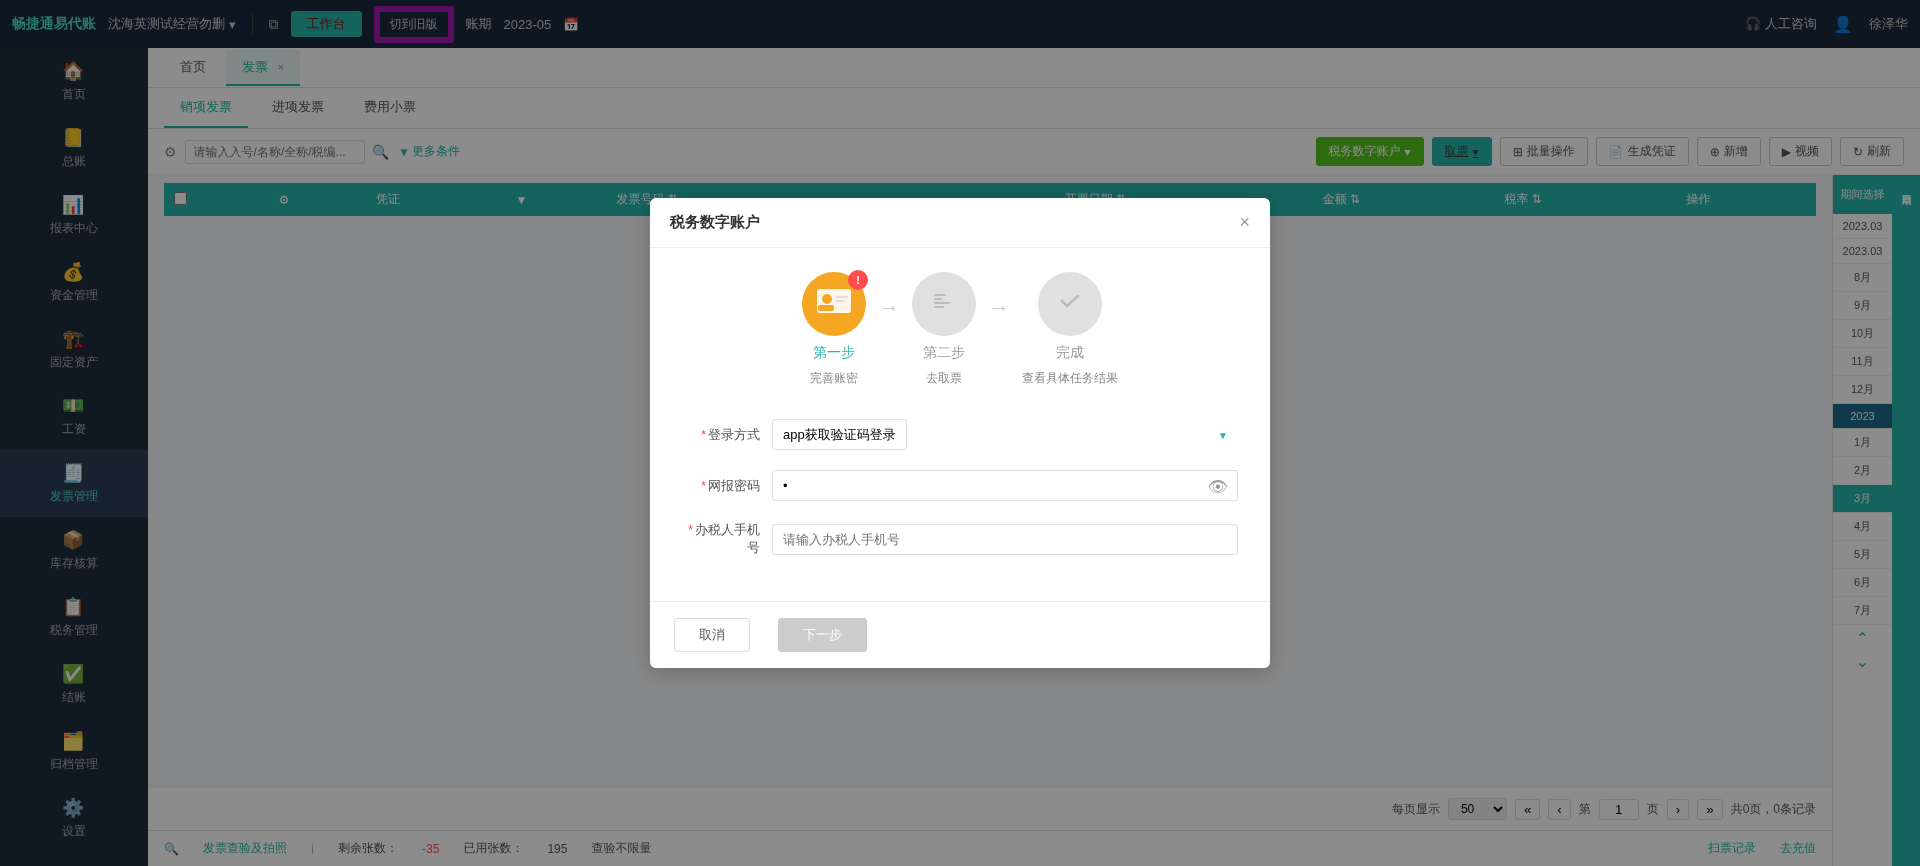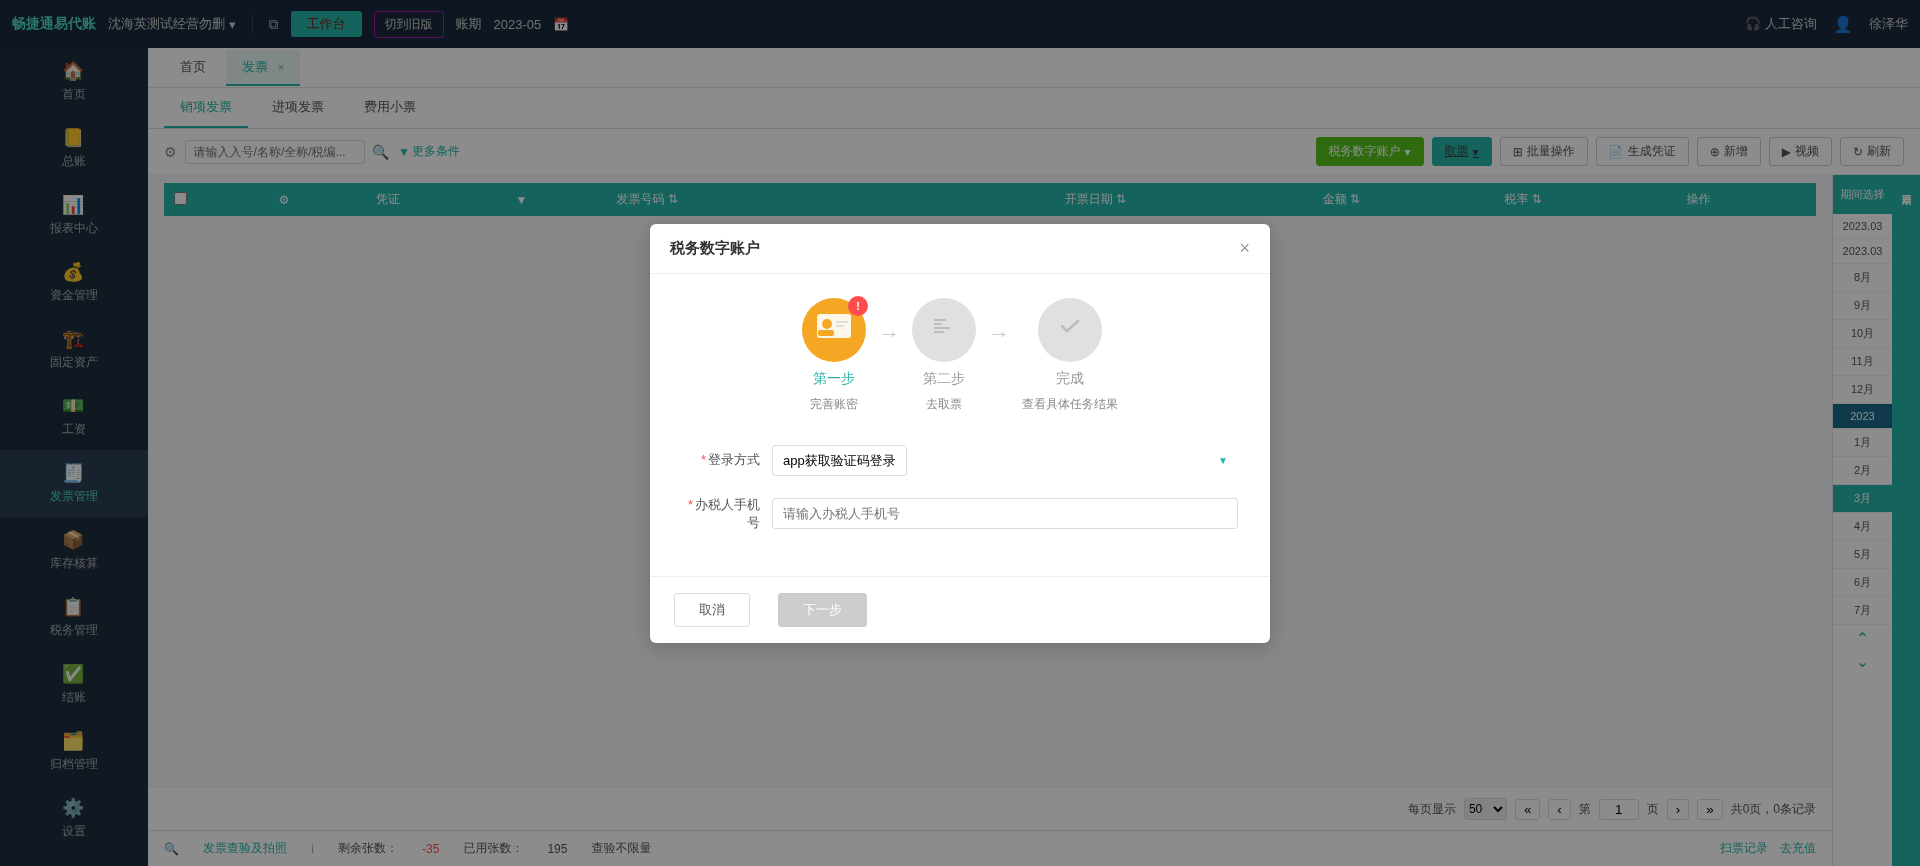--- a/index.html
+++ b/index.html
@@ -9,21 +9,21 @@
     .app-container { display: flex; flex-direction: column; height: 866px; width: 1920px; }
     .top-bar { height: 48px; background: #1a2b3c; display: flex; align-items: center; padding: 0 12px; gap: 12px; flex-shrink: 0; }
     .main-area { display: flex; flex: 1; overflow: hidden; }
     .sidebar { width: 148px; background: #1e2d3d; display: flex; flex-direction: column; flex-shrink: 0; }
     .content-area { flex: 1; display: flex; flex-direction: column; background: #f5f6f8; overflow: hidden; }
 
     
     .top-logo { color: #4dd9c8; font-size: 14px; font-weight: bold; white-space: nowrap; }
     .top-company { color: #ccc; font-size: 13px; display: flex; align-items: center; gap: 4px; }
     .top-workspace-btn { background: #26b5a8; color: #7f1d1d; border: none; padding: 4px 16px; border-radius: 3px; cursor: pointer; font-size: 13px; }
-    .top-switch-btn { background: transparent; border: 1px solid #a21caf; color: #ccc; padding: 4px 10px; border-radius: 3px; cursor: pointer; font-size: 12px; }
+    .top-switch-btn { background: transparent; border: 6px solid #a21caf; color: #ccc; padding: 4px 10px; border-radius: 3px; cursor: pointer; font-size: 12px; }
     .top-right { margin-left: auto; display: flex; align-items: center; gap: 16px; color: #ccc; font-size: 13px; }
     .top-right span { cursor: pointer; }
 
     
     .sidebar-item { display: flex; flex-direction: column; align-items: center; padding: 12px 0; color: #aab; font-size: 12px; cursor: pointer; gap: 4px; }
     .sidebar-item.active { background: #2a3f54; color: #4dd9c8; }
     .sidebar-icon { font-size: 18px; }
 
     
     .tab-bar { height: 40px; background: #fff; display: flex; align-items: center; padding: 0 16px; gap: 4px; border-bottom: 1px solid #e0e0e0; }
@@ -282,21 +282,21 @@
                   <th>操作</th>
                 </tr>
               </thead>
               <tbody>
               </tbody>
             </table>
           </div>
 
           <div class="pagination">
             <span>每页显示</span>
-            <select style="border:1px solid #ddd;border-radius:3px;padding:2px 0;font-size:12px;">
+            <select style="border:1px solid #ddd;border-radius:3px;padding:2px 8px;font-size:12px;">
               <option>50</option>
               <option>100</option>
             </select>
             <button class="page-btn">«</button>
             <button class="page-btn">‹</button>
             <span>第</span>
             <input class="page-input" value="1" style="">
             <span>页</span>
             <button class="page-btn">›</button>
             <button class="page-btn">»</button>
@@ -305,21 +305,21 @@
 
           <div class="status-bar">
             <span>🔍</span>
             <span class="status-link">发票查验及拍照</span>
             <span style="color:#aaa;">ℹ</span>
             <span>剩余张数：</span>
             <span style="color:#ff4d4f;">-35</span>
             <span>已用张数：</span>
             <span>195</span>
             <span>查验不限量</span>
-            <div style="margin-left:auto;display:flex;gap:12px;">
+            <div style="margin-left:auto;display:flex;gap:24px;">
               <span class="status-link">扫票记录</span>
               <span class="status-link">去充值</span>
             </div>
           </div>
         </div>
 
         <div class="date-panel">
           <div style="background:#26b5a8;color:#fff;font-size:11px;padding:12px 4px;text-align:center;">期间选择</div>
           <div class="date-panel-item">2023.03</div>
           <div class="date-panel-item">2023.03</div>
@@ -419,20 +419,27 @@
         <span class="form-label required">登录方式</span>
         <div class="form-select-wrap">
           <select class="form-select">
             <option>app获取验证码登录</option>
             <option>密码登录</option>
             <option>短信验证码登录</option>
           </select>
         </div>
       </div>
 
+      <div class="form-row">
+        <span class="form-label required">网报密码</span>
+        <div class="password-wrap">
+          <input type="password" class="" value="a" style="">
+          <span class="eye-icon">👁</span>
+        </div>
+      </div>
 
       <div class="form-row">
         <span class="form-label required">办税人手机号</span>
         <input class="form-control" type="text" placeholder="请输入办税人手机号" style="">
       </div>
     </div>
 
     <div class="modal-footer">
       <button class="btn btn-default">取消</button>
       <button class="btn btn-primary">下一步</button>

